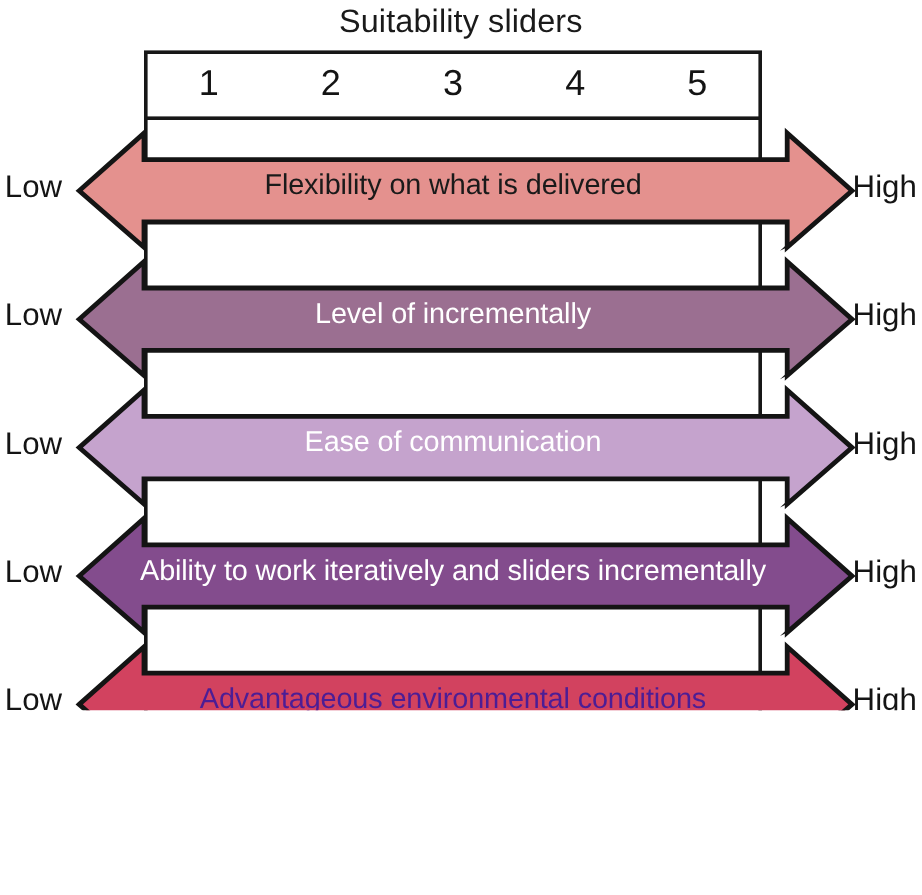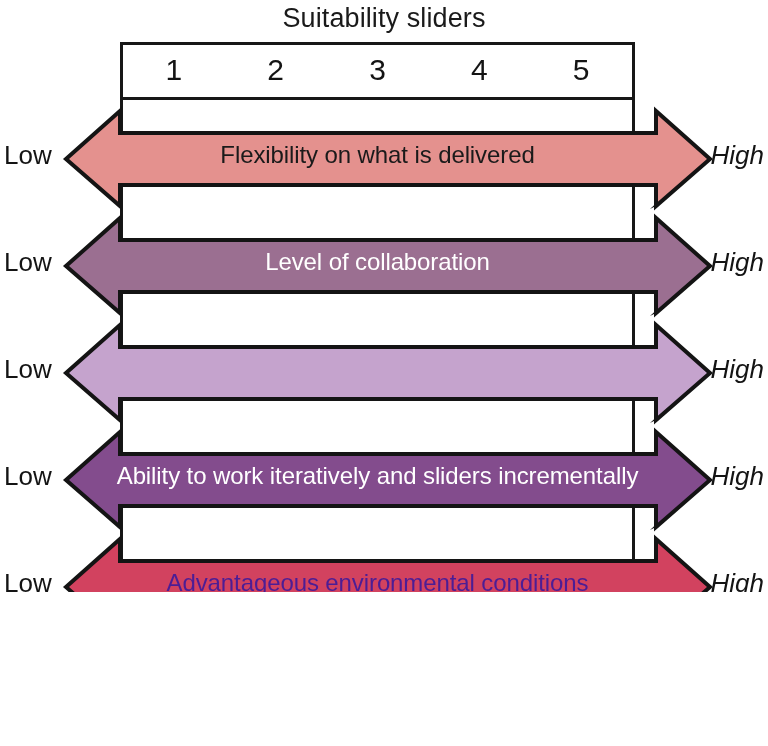--- a/index.html
+++ b/index.html
@@ -73,21 +73,21 @@
 
   .edge-label {
     position: absolute;
     top: 34px;
     font-size: 26px;
     color: #141414;
     line-height: 32px;
     white-space: nowrap;
   }
   .edge-label.low  { left: 4px; }
-  .edge-label.high { right: 4px; font-style: italic; }
+  .edge-label.high { right: 4px; }
 
   .arrow-wrap {
     position: absolute;
     left: 64px;
     top: 2px;
     width: 648px;
     height: 103px;
   }
   .arrow-svg {
     display: block;
@@ -174,39 +174,42 @@
                 <rect width="7" height="7" fill="#111111"></rect>
                 <rect width="2.6" height="7" fill="#ffffff"></rect>
               </pattern>
             </defs>
             <rect x="60" y="69" width="532" height="10" fill="url(#hatch-1)"></rect>
             <polygon points="592,99 646,52 637,55 586,102" fill="#111111"></polygon>
             <polygon points="2,52 56,4 56,26 592,26 592,4 646,52 592,99 592,78 56,78 56,99" fill="#9b6f91" stroke="#141414" stroke-width="4" stroke-linejoin="miter"></polygon>
           </svg>
         </div>
         <div class="arrow-caption">
-          <span style="color: rgb(255, 255, 255);">Level of collaboration</span>
+          <span style="color: rgb(255, 255, 255);">Level of incrementally</span>
         </div>
       </div>
       <div class="slider-row" style="top: 319px;">
         <div class="edge-label low">Low</div>
         <div class="edge-label high">High</div>
         <div class="arrow-wrap">
           <svg class="arrow-svg" viewBox="0 0 648 103" preserveAspectRatio="none">
             <defs>
               <pattern id="hatch-2" width="7" height="7" patternUnits="userSpaceOnUse" patternTransform="rotate(24)">
                 <rect width="7" height="7" fill="#111111"></rect>
                 <rect width="2.6" height="7" fill="#ffffff"></rect>
               </pattern>
             </defs>
             <rect x="60" y="69" width="532" height="10" fill="url(#hatch-2)"></rect>
             <polygon points="592,99 646,52 637,55 586,102" fill="#111111"></polygon>
             <polygon points="2,52 56,4 56,26 592,26 592,4 646,52 592,99 592,78 56,78 56,99" fill="#c5a3cd" stroke="#141414" stroke-width="4" stroke-linejoin="miter"></polygon>
           </svg>
         </div>
+        <div class="arrow-caption">
+          <span style="color: rgb(255, 255, 255);">Ease of communication</span>
+        </div>
       </div>
       <div class="slider-row" style="top: 426px;">
         <div class="edge-label low">Low</div>
         <div class="edge-label high">High</div>
         <div class="arrow-wrap">
           <svg class="arrow-svg" viewBox="0 0 648 103" preserveAspectRatio="none">
             <defs>
               <pattern id="hatch-3" width="7" height="7" patternUnits="userSpaceOnUse" patternTransform="rotate(24)">
                 <rect width="7" height="7" fill="#111111"></rect>
                 <rect width="2.6" height="7" fill="#ffffff"></rect>

